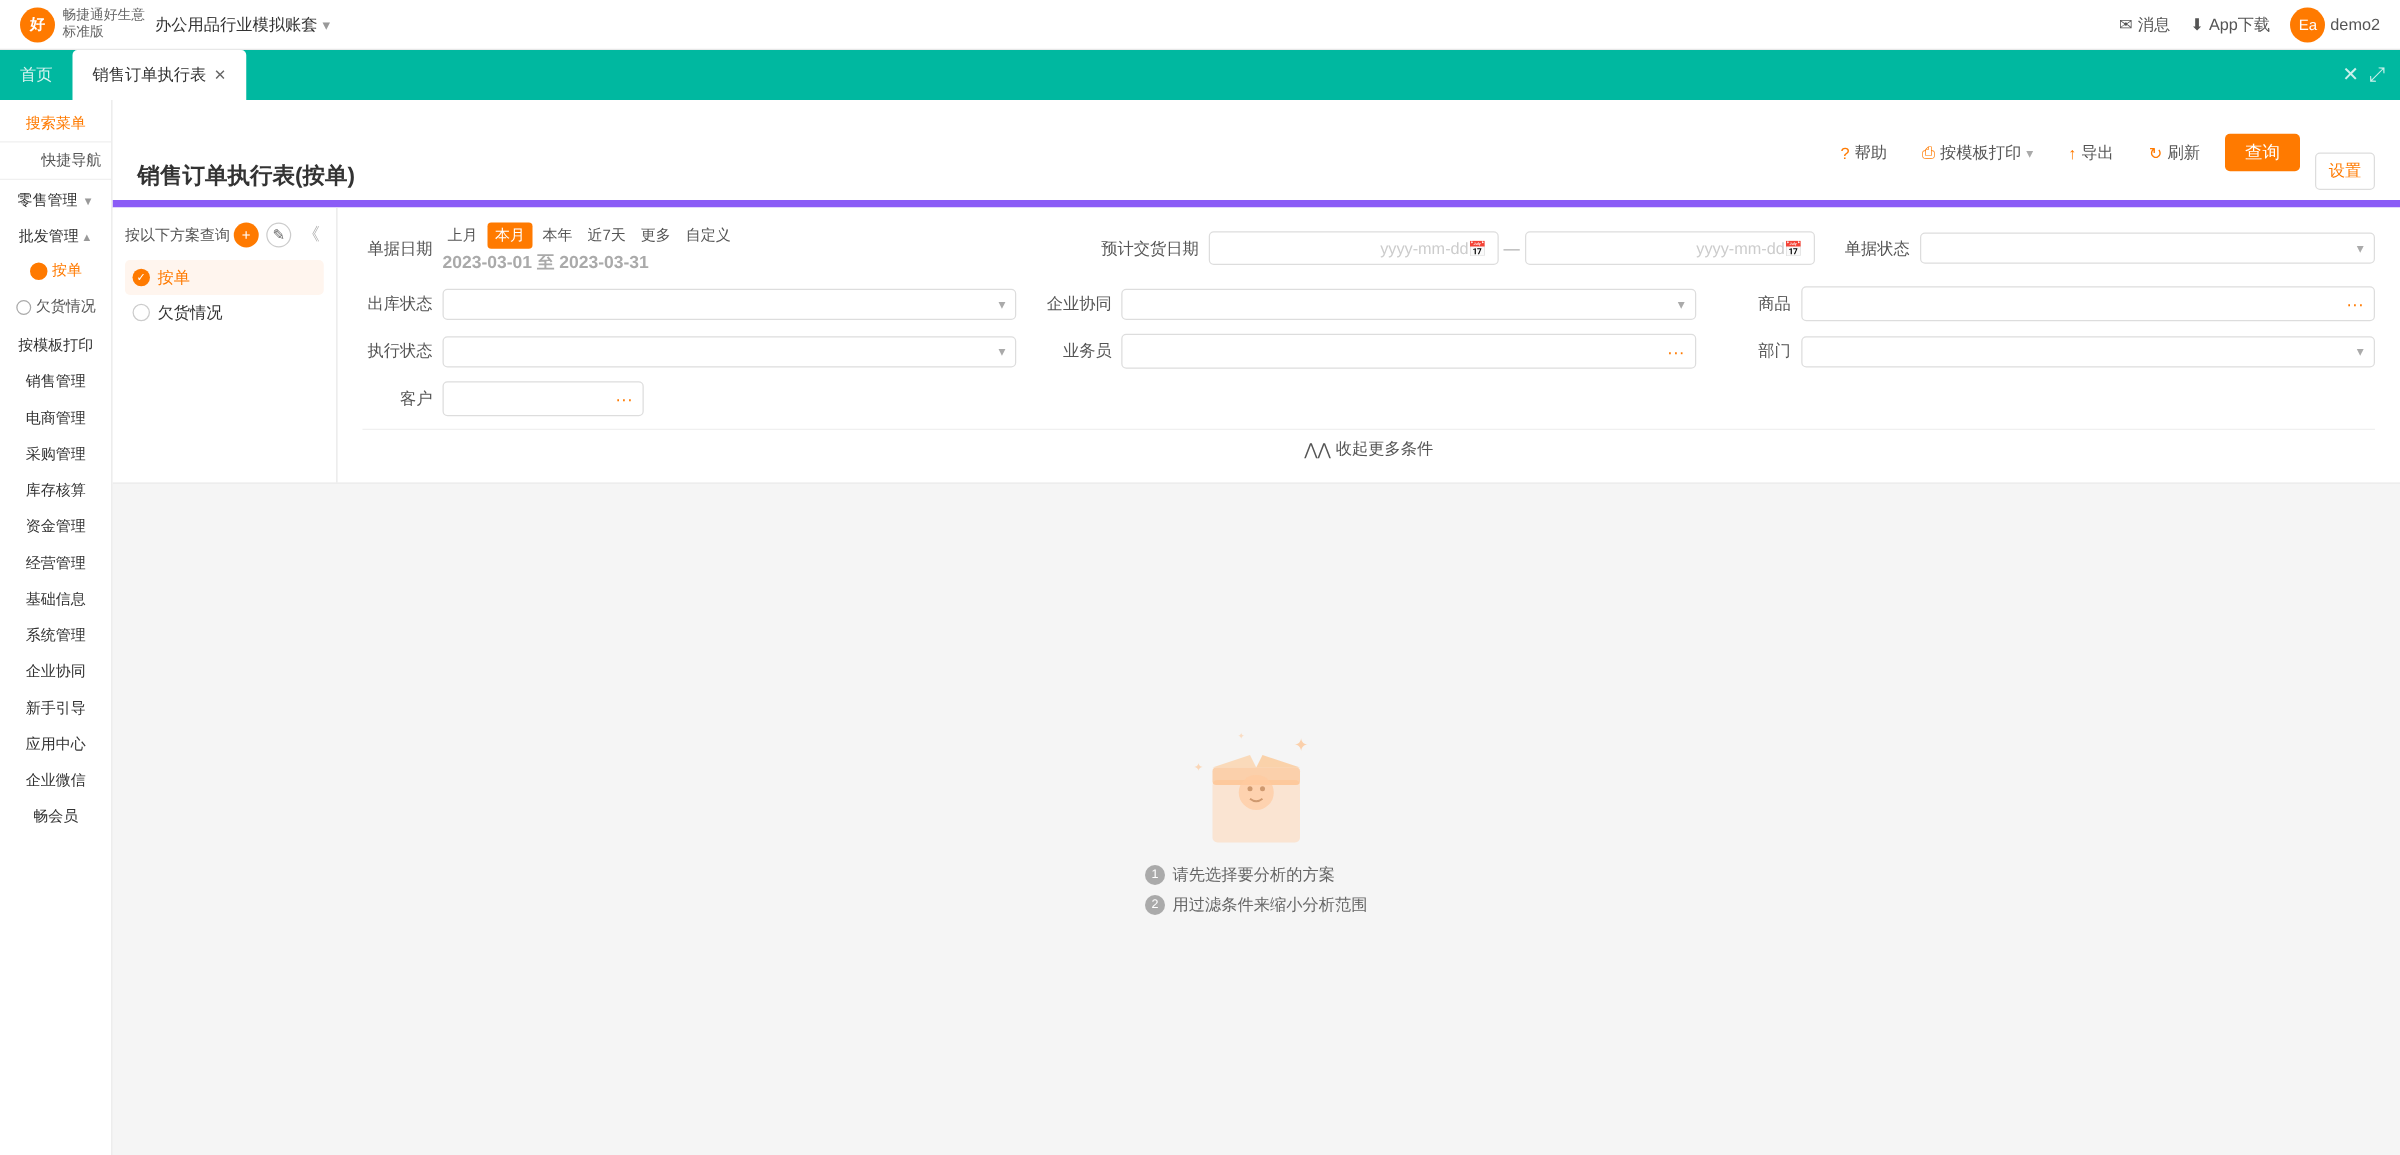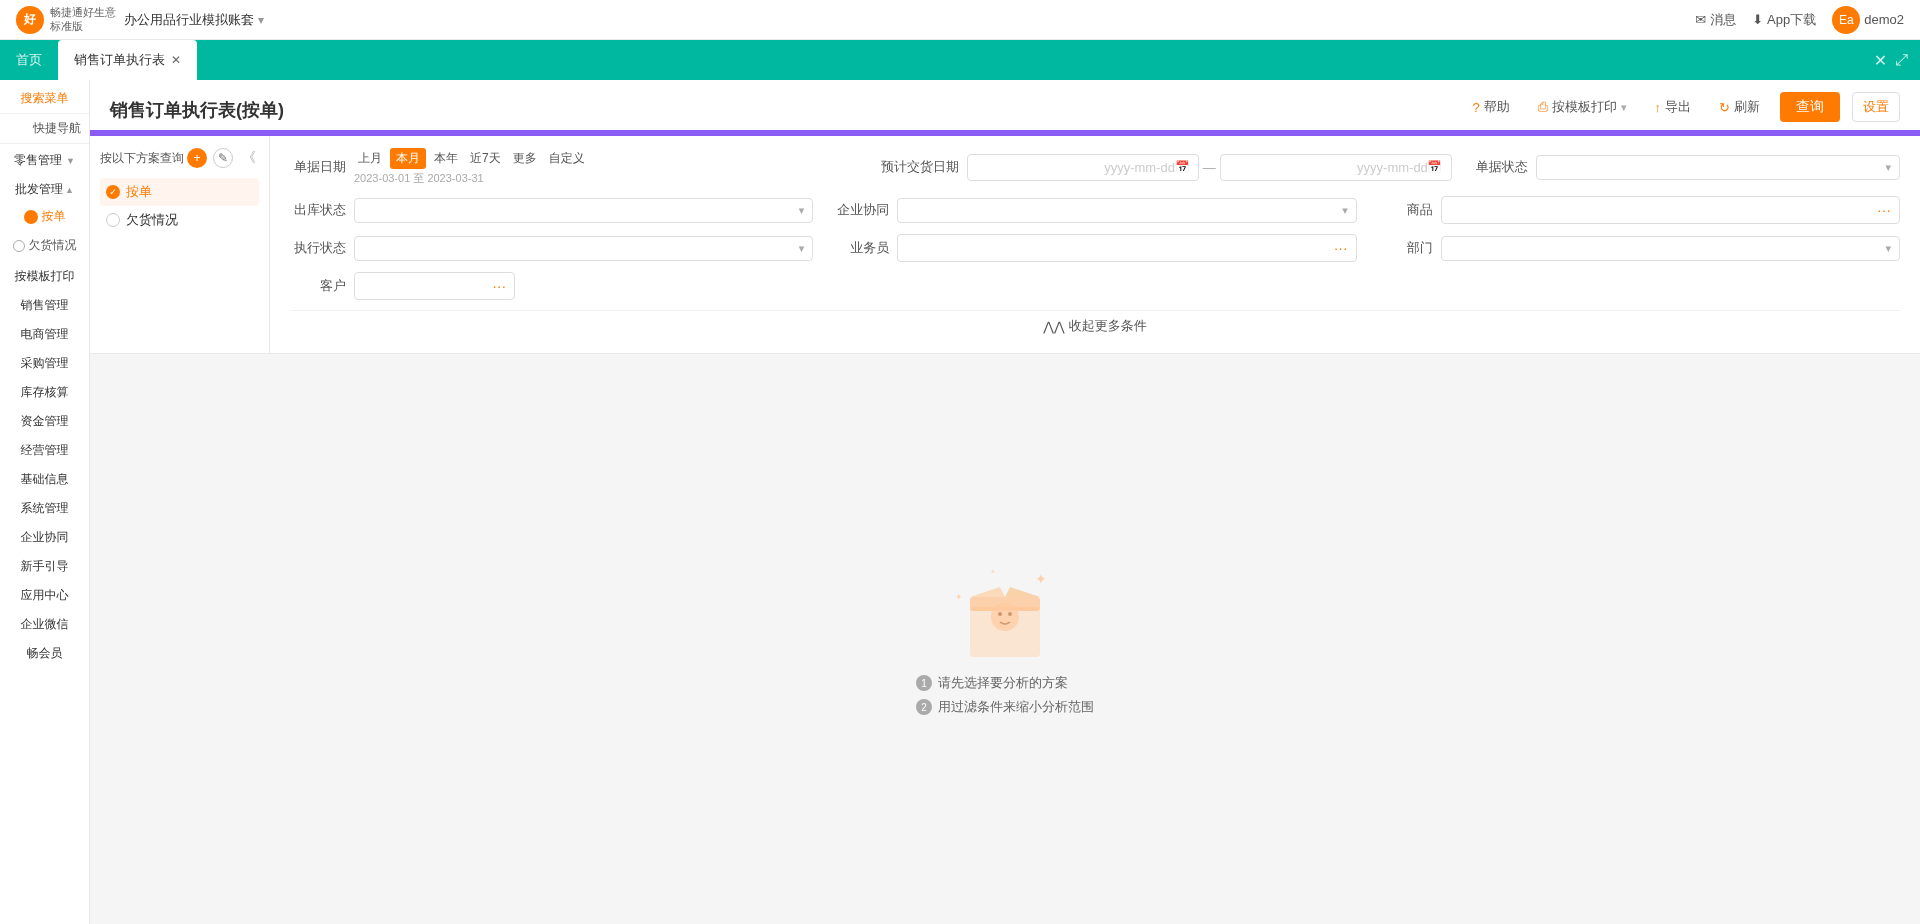--- a/index.html
+++ b/index.html
@@ -256,20 +256,21 @@
       border-radius: 4px;
       padding: 6px 16px;
       font-size: 14px;
     }
     .page-action-btn.secondary {
       border: 1px solid #ddd;
       border-radius: 4px;
       padding: 5px 10px;
       background: #fff;
       color: #ff7a00;
+      margin-top: 30px;
     }
 
     
     .filter-panel {
       background: #fff;
       border-bottom: 1px solid #e8e8e8;
       flex-shrink: 0;
     }
 
     
@@ -689,21 +690,21 @@
               <span class="filter-label">单据日期</span>
               <div style="display:flex;flex-direction:column;flex:1;gap:2px;">
                 <div class="date-quick">
                   <span class="date-quick-btn">上月</span>
                   <span class="date-quick-btn active">本月</span>
                   <span class="date-quick-btn">本年</span>
                   <span class="date-quick-btn">近7天</span>
                   <span class="date-quick-btn">更多</span>
                   <span class="date-quick-btn">自定义</span>
                 </div>
-                <div style="font-size:11px;color:#aaa;">2023-03-01 至 2023-03-31</div>
+                <div style="font-size:14px;color:#aaa;font-weight:bold;">2023-03-01 至 2023-03-31</div>
               </div>
             </div>
 
             <div class="filter-field" style="flex:2">
               <span class="filter-label">预计交货日期</span>
               <div class="filter-date-range">
                 <div class="date-input-wrap">
                   <span style="color:#ccc;">yyyy-mm-dd</span>
                   <span style="color:#aaa;font-size:12px">📅</span>
                 </div>

